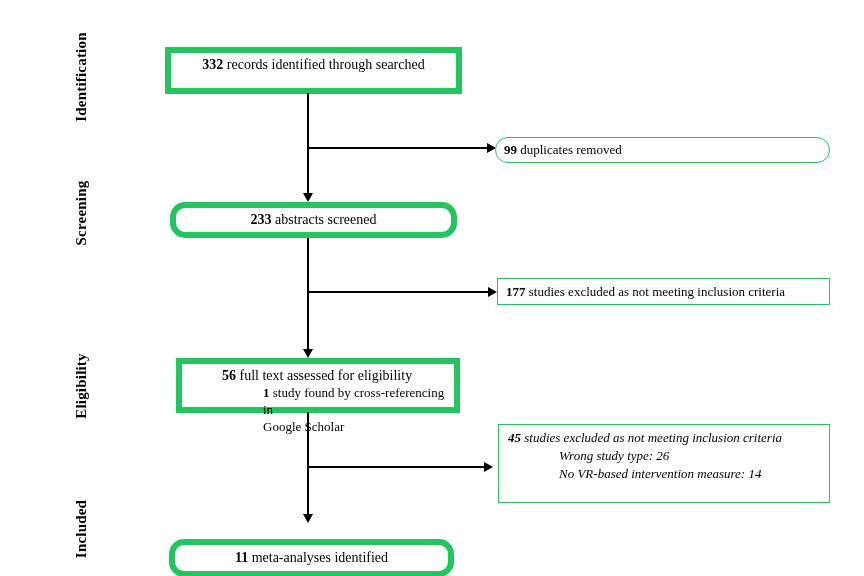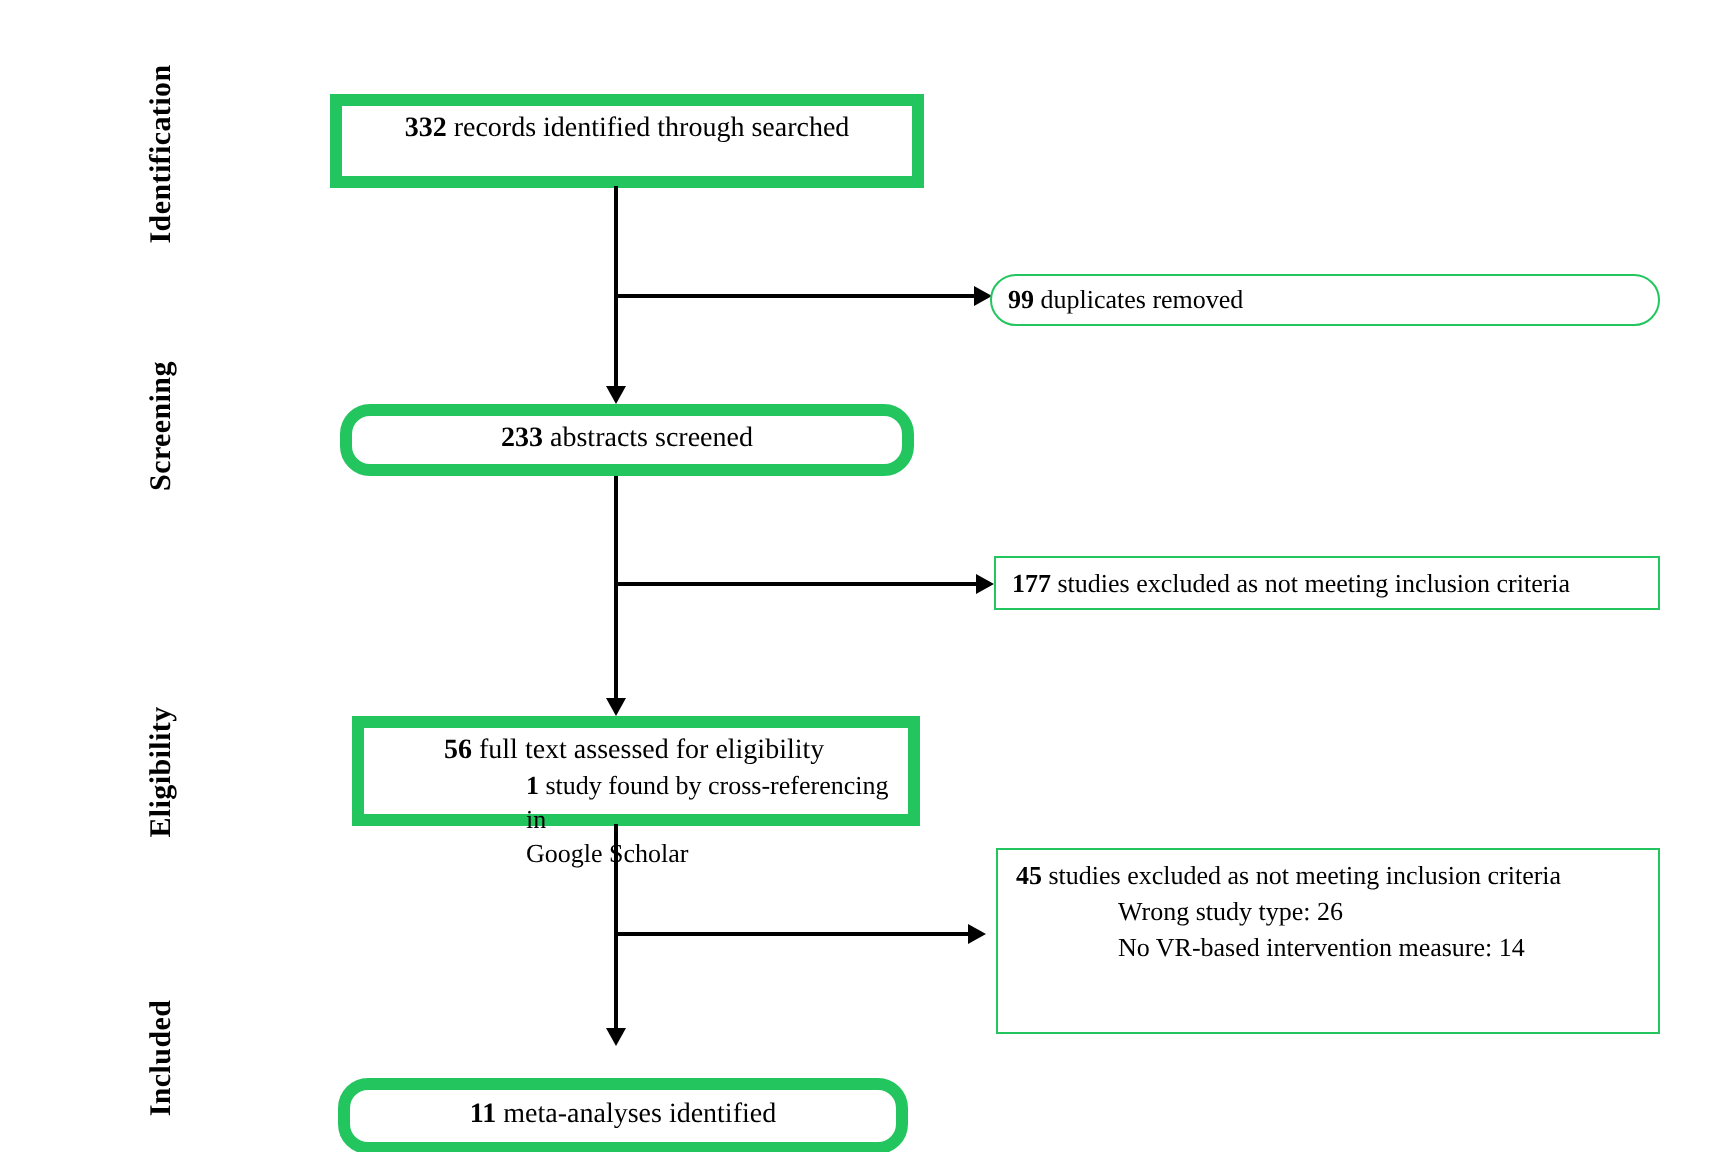--- a/index.html
+++ b/index.html
@@ -24,21 +24,21 @@
   .num{font-weight:bold;}
   .center-one{display:flex;align-items:center;justify-content:center;border-radius:15px;}
   .left-one{display:flex;align-items:center;padding-left:8px;}
   .b1{left:165px;top:47px;width:297px;height:47px;text-align:center;padding-top:2px;line-height:20px;}
   .b2{left:495px;top:137px;width:335px;height:26px;border-radius:13px;}
   .b3{left:170px;top:202px;width:287px;height:36px;}
   .b4{left:497px;top:278px;width:333px;height:27px;}
   .b5{left:176px;top:358px;width:284px;height:55px;padding-top:3px;line-height:17px;}
   .b5 .l1{padding-left:40px;font-size:14px;}
   .b5 .l2,.b5 .l3{padding-left:81px;font-size:13px;}
-  .b6{left:498px;top:424px;width:332px;height:93px;padding-top:4px;line-height:18px;}
+  .b6{left:498px;top:424px;width:332px;height:79px;padding-top:4px;line-height:18px;font-style:italic;}
   .b6 .l1{padding-left:9px;}
   .b6 .reason{padding-left:60px;}
   .b7{left:169px;top:523px;width:285px;height:38px;margin-top:16px;}
 
   
   .vl{position:absolute;width:2px;background:#000;}
   .hl{position:absolute;height:2px;background:#000;}
   .v1{left:307px;top:93px;height:101px}
   .h1{left:308px;top:147px;width:180px}
   .v2{left:307px;top:238px;height:112px}

